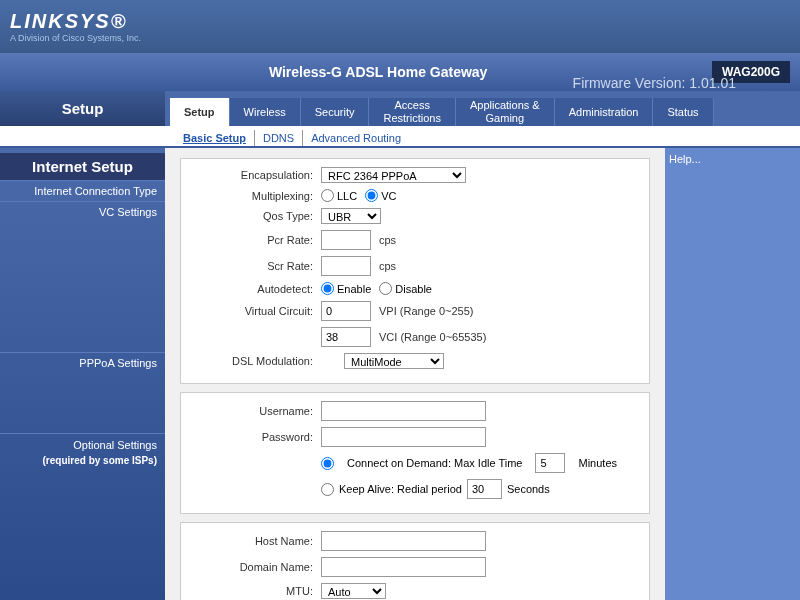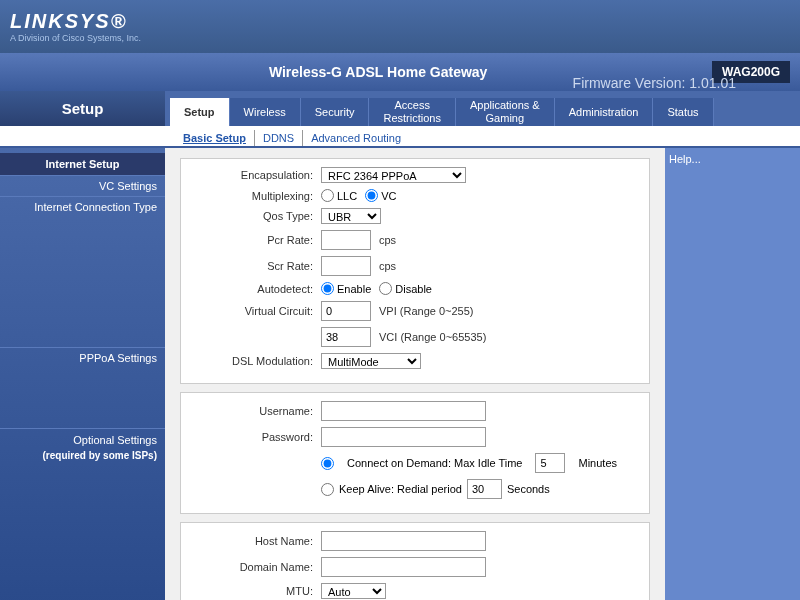--- a/index.html
+++ b/index.html
@@ -116,21 +116,21 @@
 
     
     .sidebar {
       width: 165px;
       background: linear-gradient(to bottom, #4a6aaa, #2a4a8a);
       flex-shrink: 0;
       padding-top: 5px;
     }
     .sidebar-title {
       color: white;
-      font-size: 11px;
+      font-size: 15px;
       font-weight: bold;
       text-align: center;
       padding: 5px 8px;
       background: #2a3a6a;
     }
     .sidebar-item {
       color: white;
       font-size: 11px;
       padding: 4px 8px;
       text-align: right;
@@ -255,22 +255,22 @@
 <div class="sub-nav">
   <a href="#" class="active">Basic Setup</a>
   <a href="#">DDNS</a>
   <a href="#">Advanced Routing</a>
 </div>
 
 <div class="page-body">
 
   <div class="sidebar">
     <div class="sidebar-title">Internet Setup</div>
+    <div class="sidebar-item">Internet Connection Type</div>
     <div class="sidebar-item">VC Settings</div>
-    <div class="sidebar-item">Internet Connection Type</div>
     <div style="height:130px;"></div>
     <div class="sidebar-item">PPPoA Settings</div>
     <div style="height:60px;"></div>
     <div class="sidebar-item" style="line-height:1.4;">Optional Settings<br><span style="font-weight:bold; font-size:10px;">(required by some ISPs)</span></div>
   </div>
 
   <div class="main-content">
 
     <div class="form-section">
 
@@ -341,21 +341,21 @@
       </div>
 
       <div class="form-row">
         <span class="form-label"></span>
         <input type="text" class="form-input form-input-small" value="38" style="">
         <span class="unit-text">VCI (Range 0~65535)</span>
       </div>
 
       <div class="form-row">
         <span class="form-label">DSL Modulation:</span>
-        <select class="form-select" style="width:100px;">
+        <select class="form-select" style="width:100px;margin-left:23px;">
           <option>MultiMode</option>
           <option>ADSL2+</option>
           <option>ADSL2</option>
           <option>ADSL-G.dmt</option>
           <option>ADSL-T1.413</option>
           <option>ADSL-G.lite</option>
         </select>
       </div>
     </div>
 

